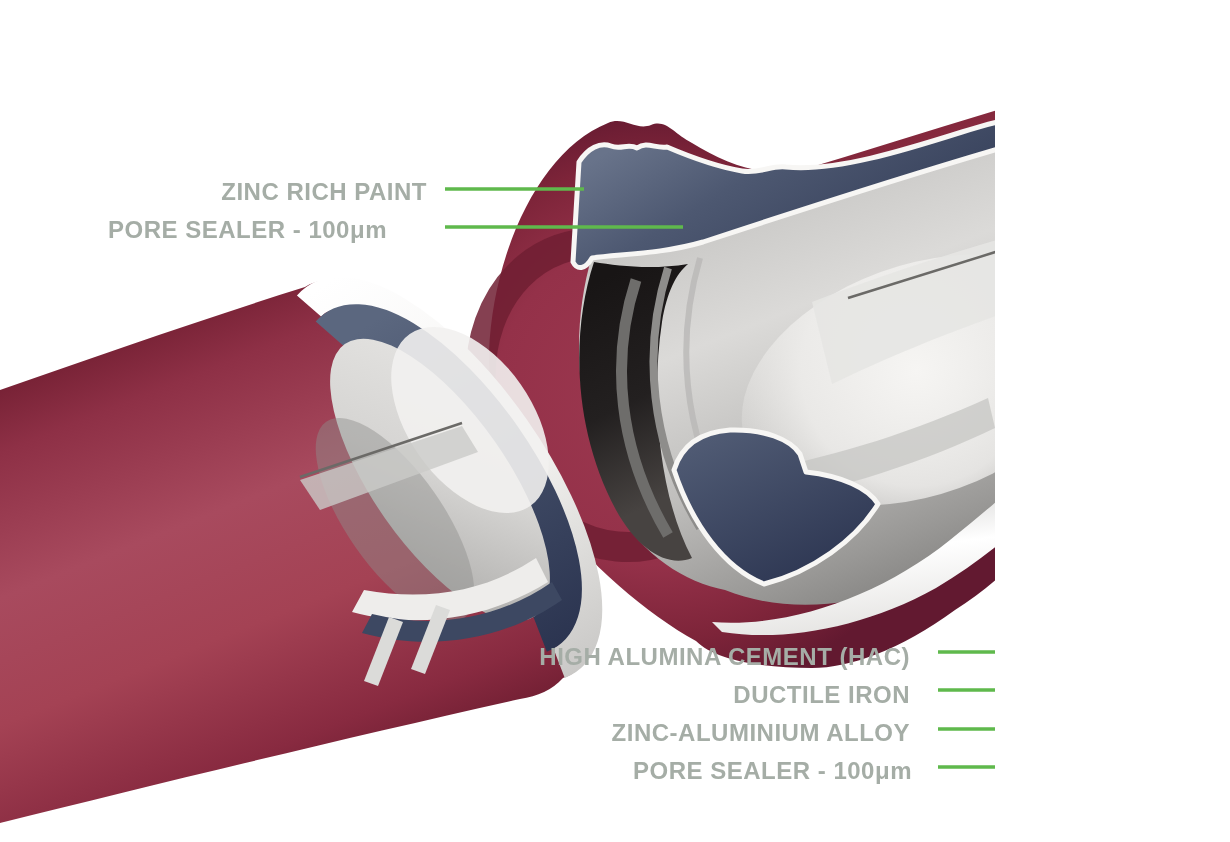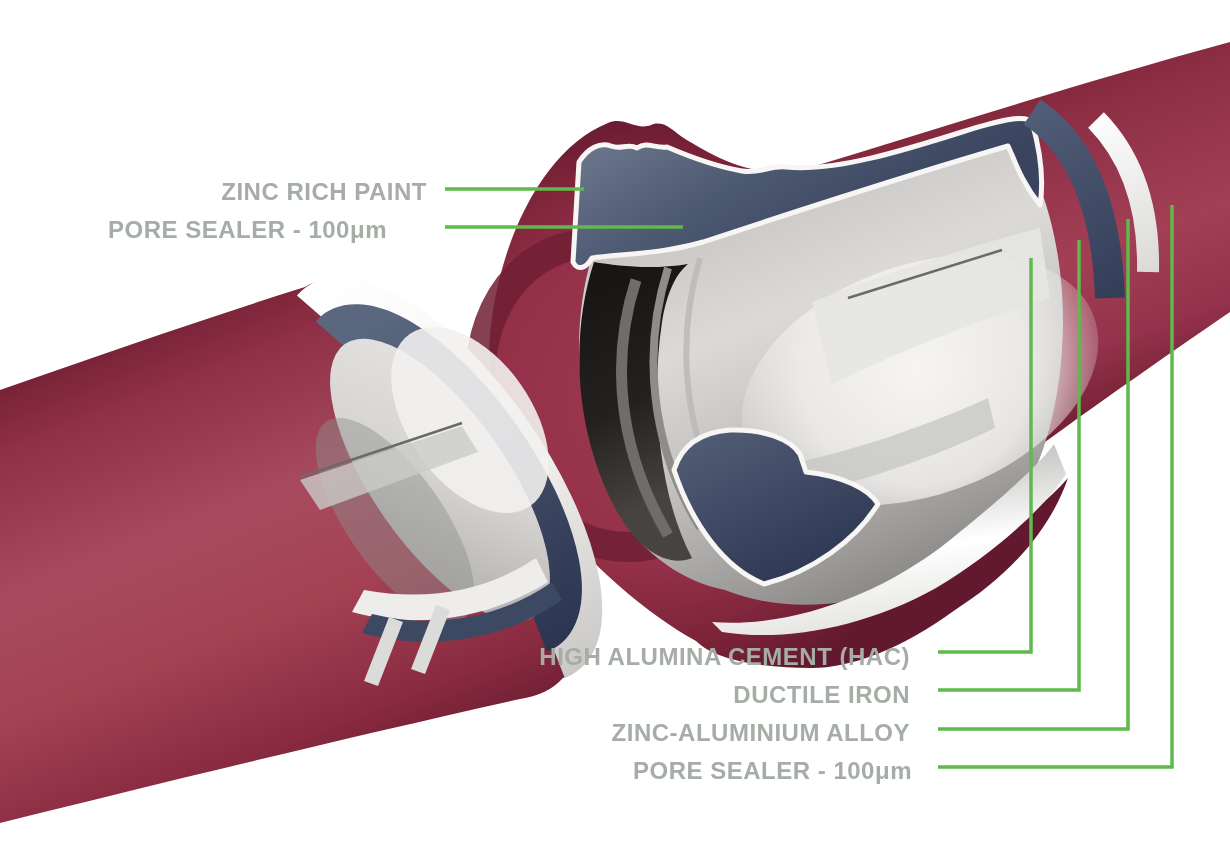--- a/index.html
+++ b/index.html
@@ -1,16 +1,16 @@
 <!DOCTYPE html>
 <html><head>
 <meta charset="utf-8">
 <style>
   html,body{margin:0;padding:0;background:#ffffff;}
-  .stage{position:relative;width:1230px;height:842px;background:#ffffff;overflow:hidden;}
+  .stage{position:relative;width:995px;height:842px;background:#ffffff;overflow:hidden;}
   svg{display:block;}
   .lbl{
     font-family:"Liberation Sans","DejaVu Sans",sans-serif;
     font-size:24px;
     font-weight:bold;
     letter-spacing:0.5px;
   }
   .leader{fill:none;stroke-width:3.5px;stroke-linecap:butt;stroke-linejoin:miter;}
 </style>
 </head>

